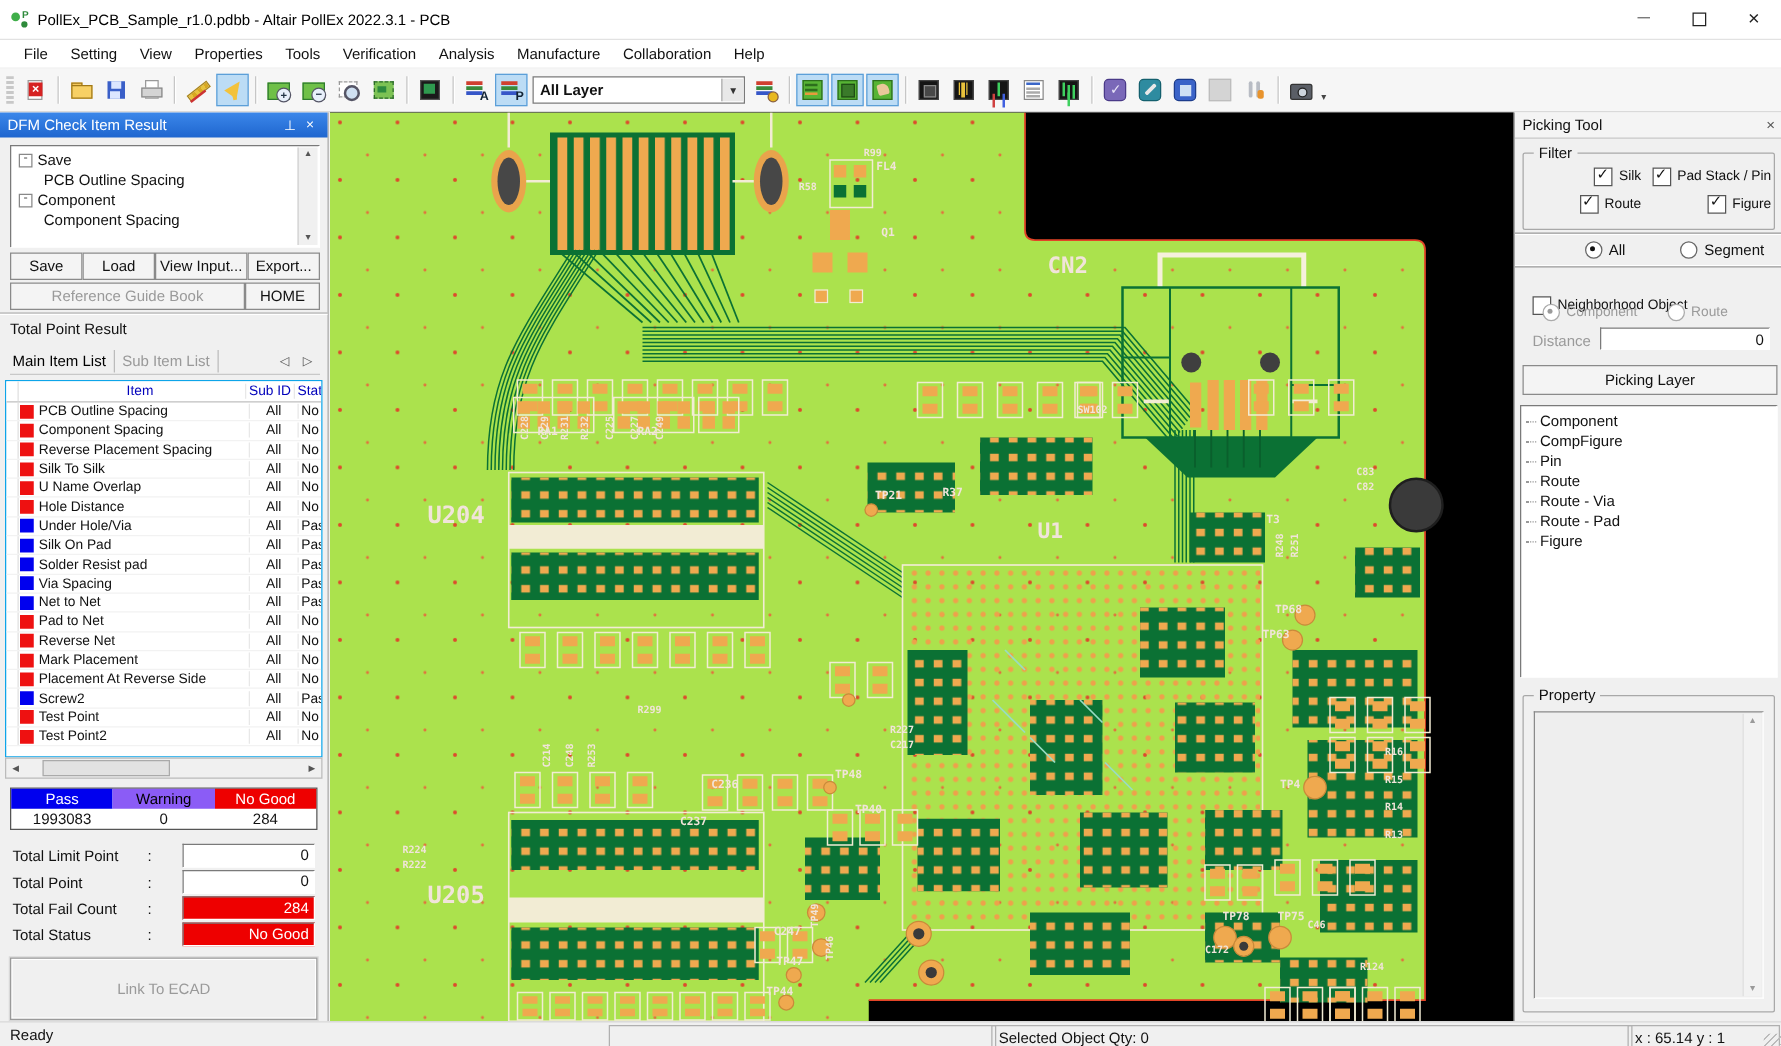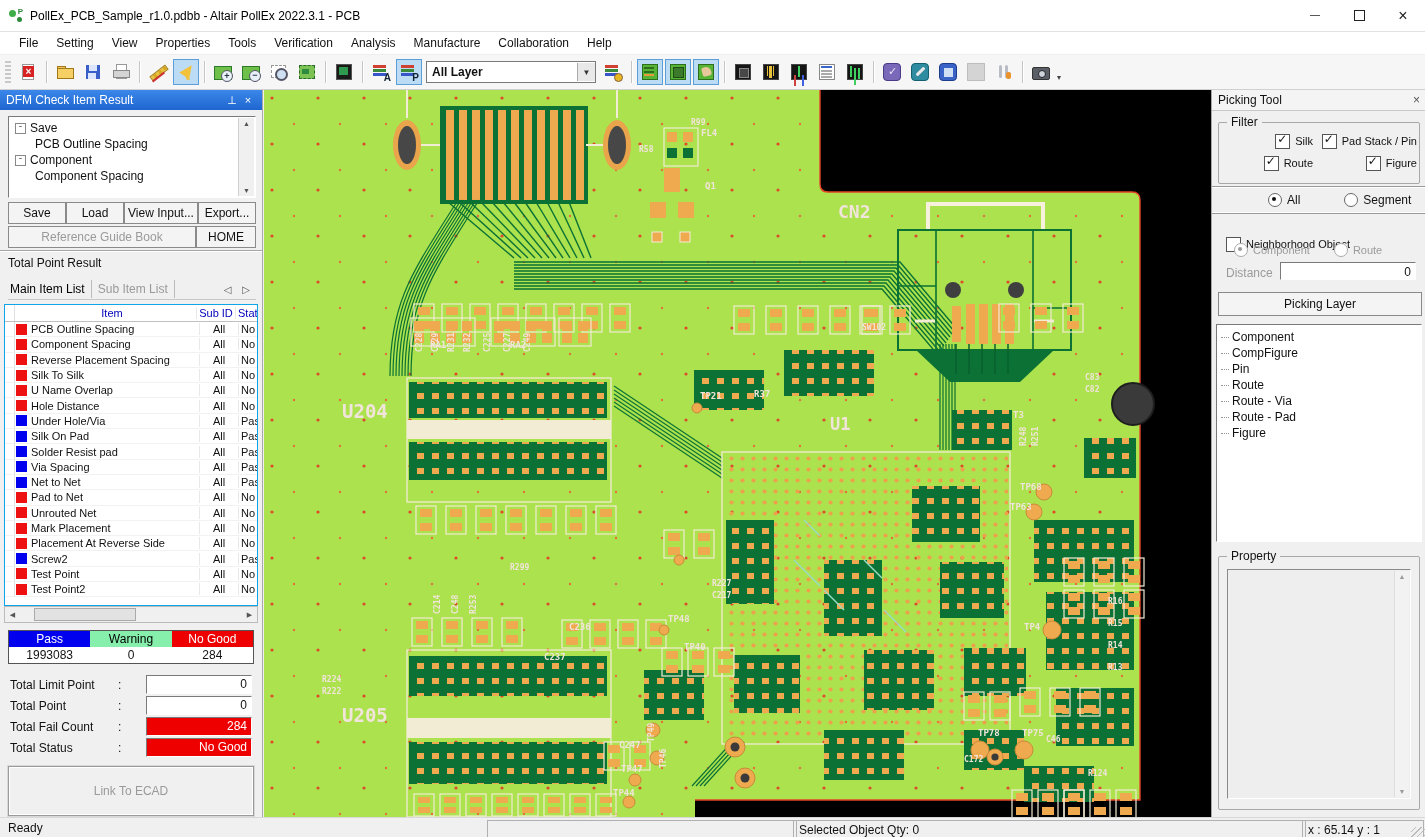--- a/index.html
+++ b/index.html
@@ -112,21 +112,21 @@
   .cell-status{flex:1;padding-left:2px;white-space:nowrap;overflow:hidden;}
   .thead .cell-item,.thead .cell-sub{text-align:center;padding-left:0;}
   .hscroll{position:absolute;left:4px;right:4px;height:15px;background:#f0f0f0;border:1px solid #bbb;display:flex;align-items:center;}
   .hscroll .ar{width:15px;text-align:center;font-size:7px;color:#555;}
   .hscroll .thumb{width:100px;height:11px;background:#e2e2e2;border:1px solid #aaa;margin-left:14px;}
   
   .summary{position:absolute;left:8px;right:8px;border:1px solid #555;background:#fff;}
   .sumrow{display:flex;height:16px;}
   .sumrow span{flex:1;text-align:center;font-size:12px;line-height:16px;}
   .sum-pass{background:#0000ee;color:#fff;}
-  .sum-warn{background:#86efac;color:#000;}
+  .sum-warn{background:#8b5cf6;color:#000;}
   .sum-ng{background:#ee0000;color:#fff;}
   .totrow{position:absolute;left:10px;right:10px;height:21px;display:flex;align-items:center;font-size:12px;}
   .totrow .lbl{width:108px;flex:none;}
   .totrow .col{width:28px;flex:none;}
   .totrow .fld{flex:1;height:17px;line-height:17px;text-align:right;padding-right:4px;border:1px solid;border-color:#7a7a7a #fff #fff #7a7a7a;background:#fff;}
   .totrow .fld.alert{background:#ee0000;color:#fff;}
   .linkecad{position:absolute;left:8px;right:8px;height:48px;border:1px solid #9a9a9a;box-shadow:inset 0 0 0 1px #fff,0 0 0 1px #d8d8d8;display:flex;align-items:center;justify-content:center;color:#9a9a9a;background:#f0f0f0;}
   
   .rp-cap{height:20px;display:flex;align-items:center;padding:0 6px;border-bottom:1px solid #c8c8c8;background:#f4f4f4;}
   .rp-cap .t{flex:1;}
@@ -420,21 +420,21 @@
             <div class="trow">
               <span class="cell-gut"></span>
               <span class="cell-sq" style="background: rgb(238, 17, 17);"></span>
               <span class="cell-item">Pad to Net</span>
               <span class="cell-sub">All</span>
               <span class="cell-status">No Good</span>
             </div>
             <div class="trow">
               <span class="cell-gut"></span>
               <span class="cell-sq" style="background: rgb(238, 17, 17);"></span>
-              <span class="cell-item">Unrouted Net</span>
+              <span class="cell-item">Reverse Net</span>
               <span class="cell-sub">All</span>
               <span class="cell-status">No Good</span>
             </div>
             <div class="trow">
               <span class="cell-gut"></span>
               <span class="cell-sq" style="background: rgb(238, 17, 17);"></span>
               <span class="cell-item">Mark Placement</span>
               <span class="cell-sub">All</span>
               <span class="cell-status">No Good</span>
             </div>

